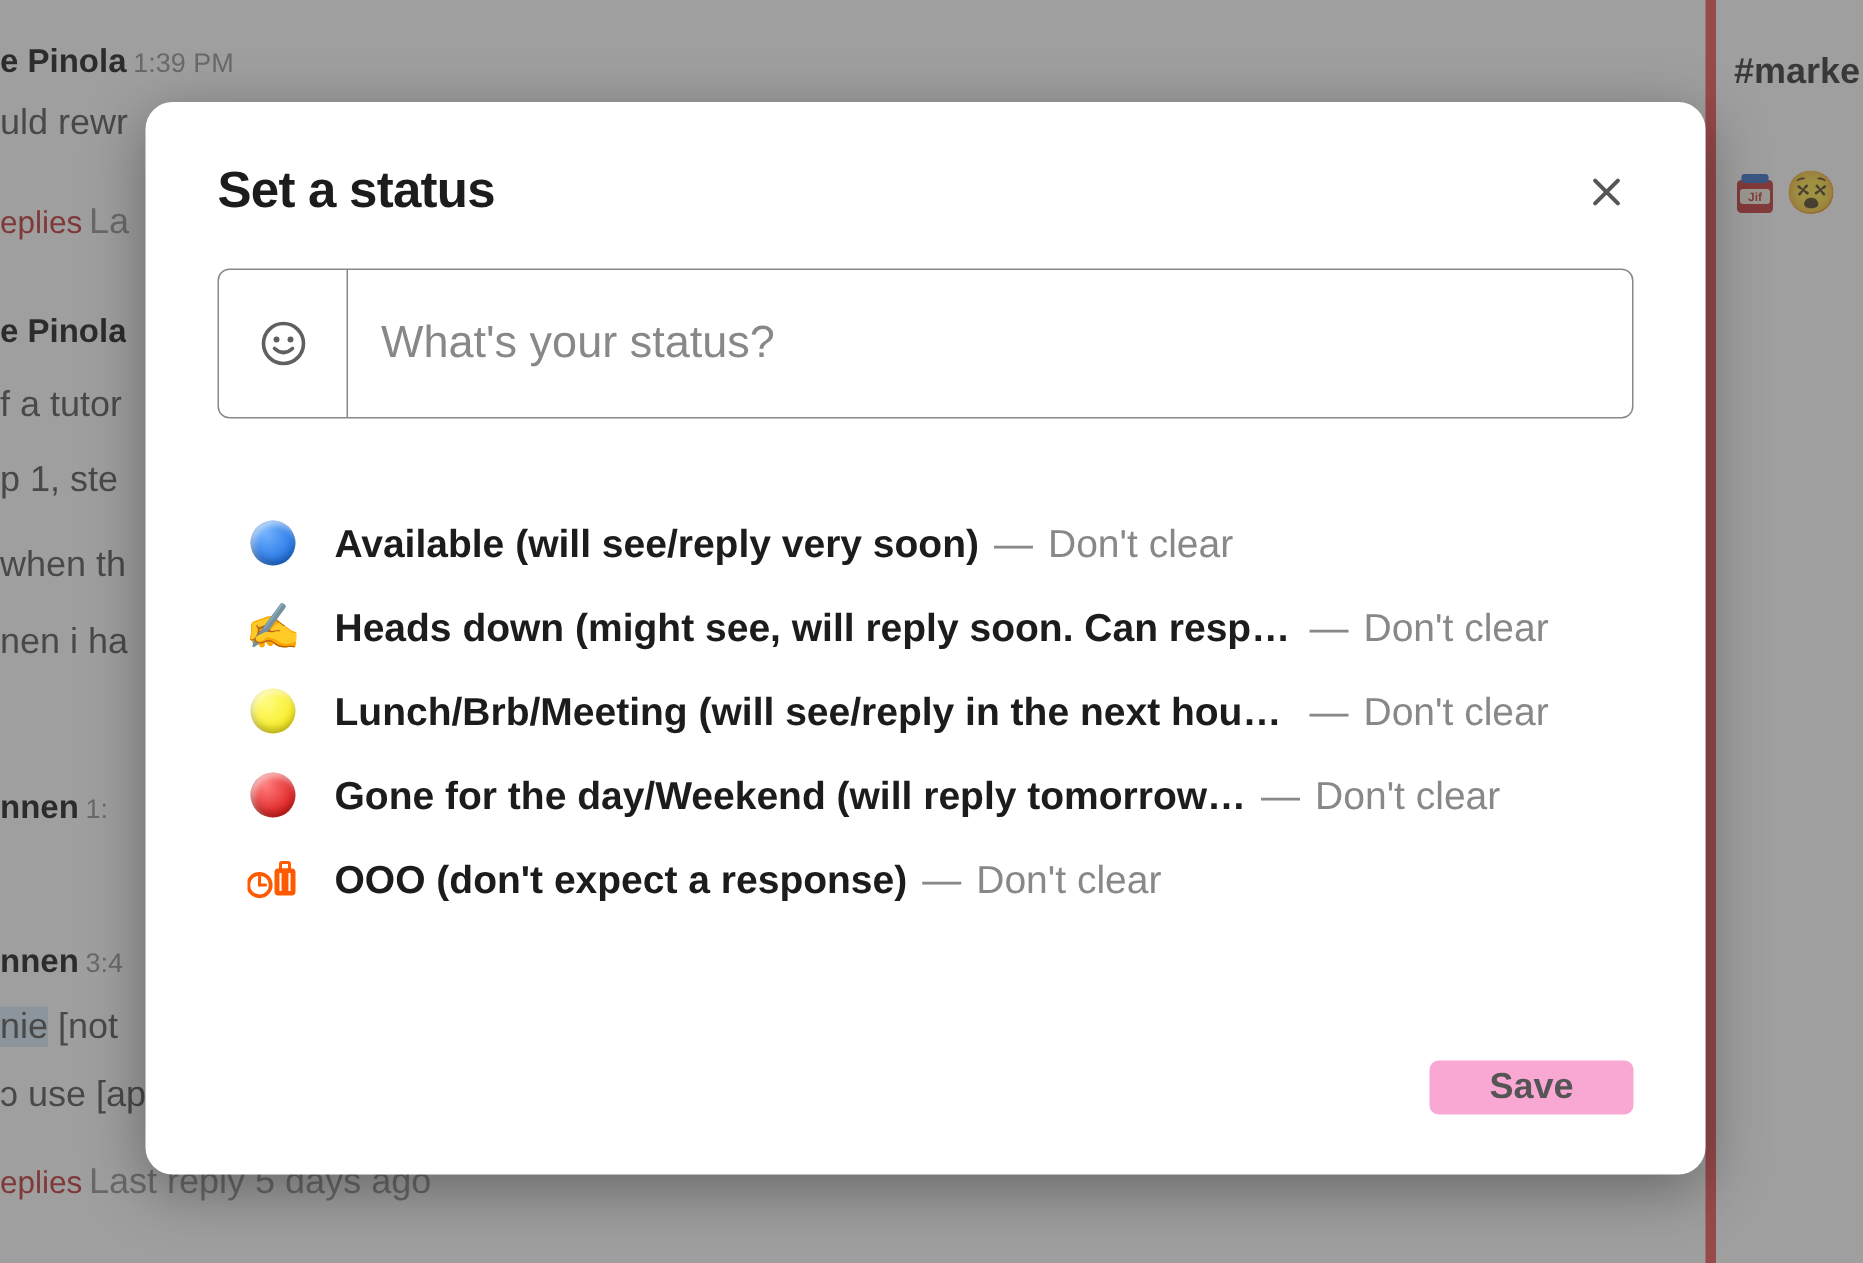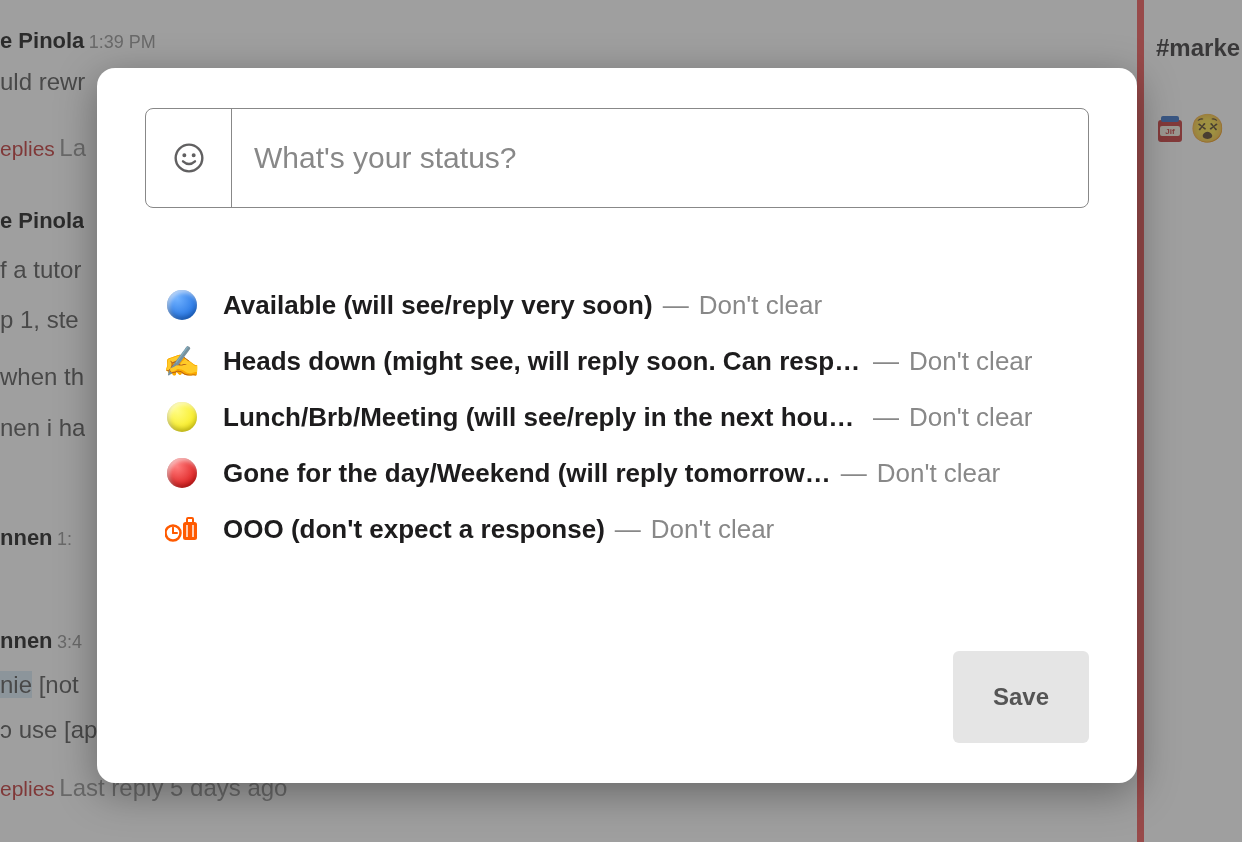--- a/index.html
+++ b/index.html
@@ -125,21 +125,21 @@
     .close-icon svg {
       width: 26px;
       height: 26px;
     }
     .status-input-wrap {
       display: flex;
       align-items: center;
       border: 1.5px solid #888;
       border-radius: 8px;
       height: 100px;
-      margin-bottom: 69px;
+      margin-bottom: 55px;
     }
     .emoji-picker {
       width: 86px;
       height: 100%;
       display: flex;
       align-items: center;
       justify-content: center;
       border-right: 1.5px solid #888;
       cursor: pointer;
     }
@@ -219,27 +219,27 @@
     .status-clear {
       color: #888;
       flex-shrink: 0;
     }
     .modal-footer {
       position: absolute;
       bottom: 40px;
       right: 48px;
     }
     .save-btn {
-      background: #e5e5e5;
+      background: #f9a8d4;
       color: #555;
       font-size: 24px;
       font-weight: 700;
       border: none;
       border-radius: 6px;
-      padding: 32px 40px;
+      padding: 4px 40px;
       cursor: pointer;
       margin-top: 40px;
     }
     .ooo-icon {
       width: 34px;
       height: 28px;
       display: flex;
       align-items: center;
       justify-content: center;
     }
@@ -296,20 +296,28 @@
         </svg>
       </span>
       <span>😵</span>
     </div>
   </div>
 </div>
 
 <div class="overlay"></div>
 
 <div class="modal">
+  <div class="modal-header">
+    <div class="modal-title">Set a status</div>
+    <div class="close-icon">
+      <svg viewBox="0 0 24 24">
+        <path d="M5 5 L19 19 M19 5 L5 19" stroke="#555" stroke-width="2.5" stroke-linecap="round"></path>
+      </svg>
+    </div>
+  </div>
 
   <div class="status-input-wrap">
     <div class="emoji-picker">
       <svg viewBox="0 0 24 24">
         <circle cx="12" cy="12" r="10" stroke-width="1.8"></circle>
         <circle cx="8.5" cy="10" r="1" fill="#616061"></circle>
         <circle cx="15.5" cy="10" r="1" fill="#616061"></circle>
         <path d="M7.5 14.5 Q12 18.5 16.5 14.5" stroke-width="1.8" stroke-linecap="round"></path>
       </svg>
     </div>

